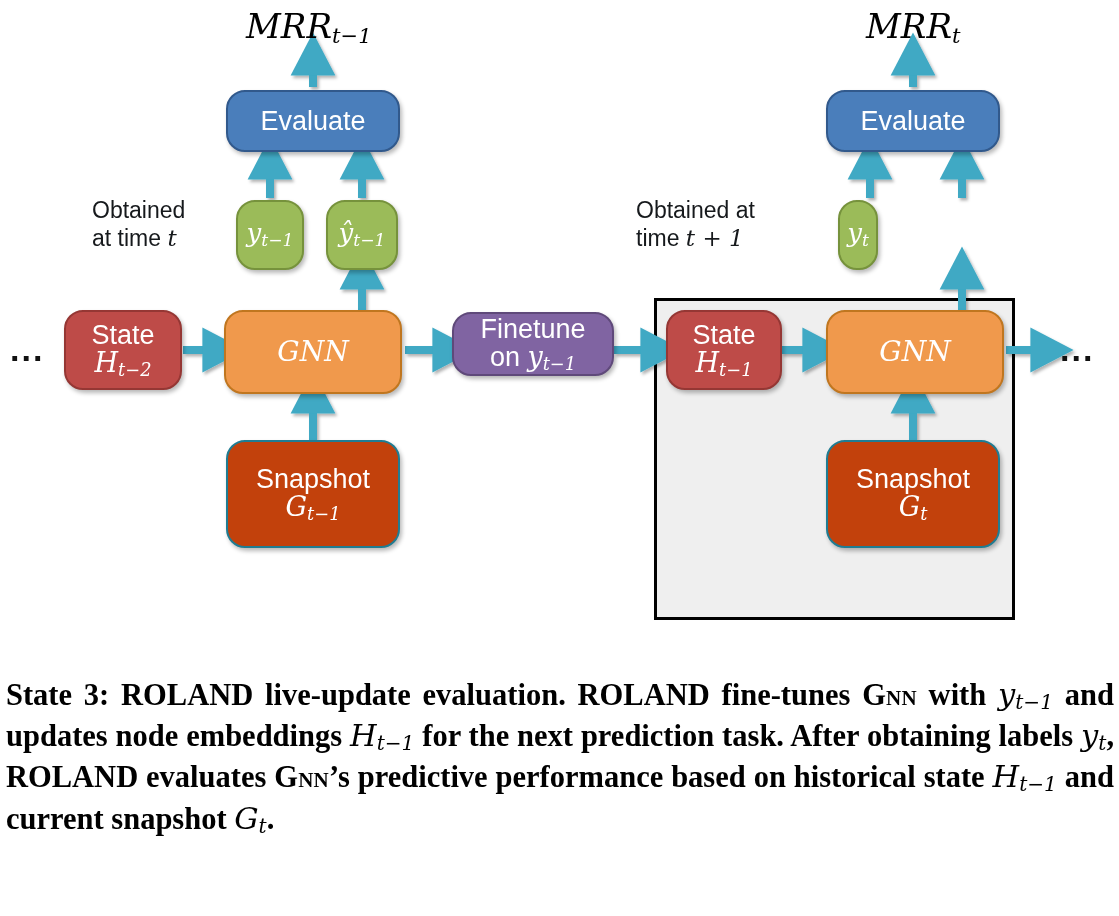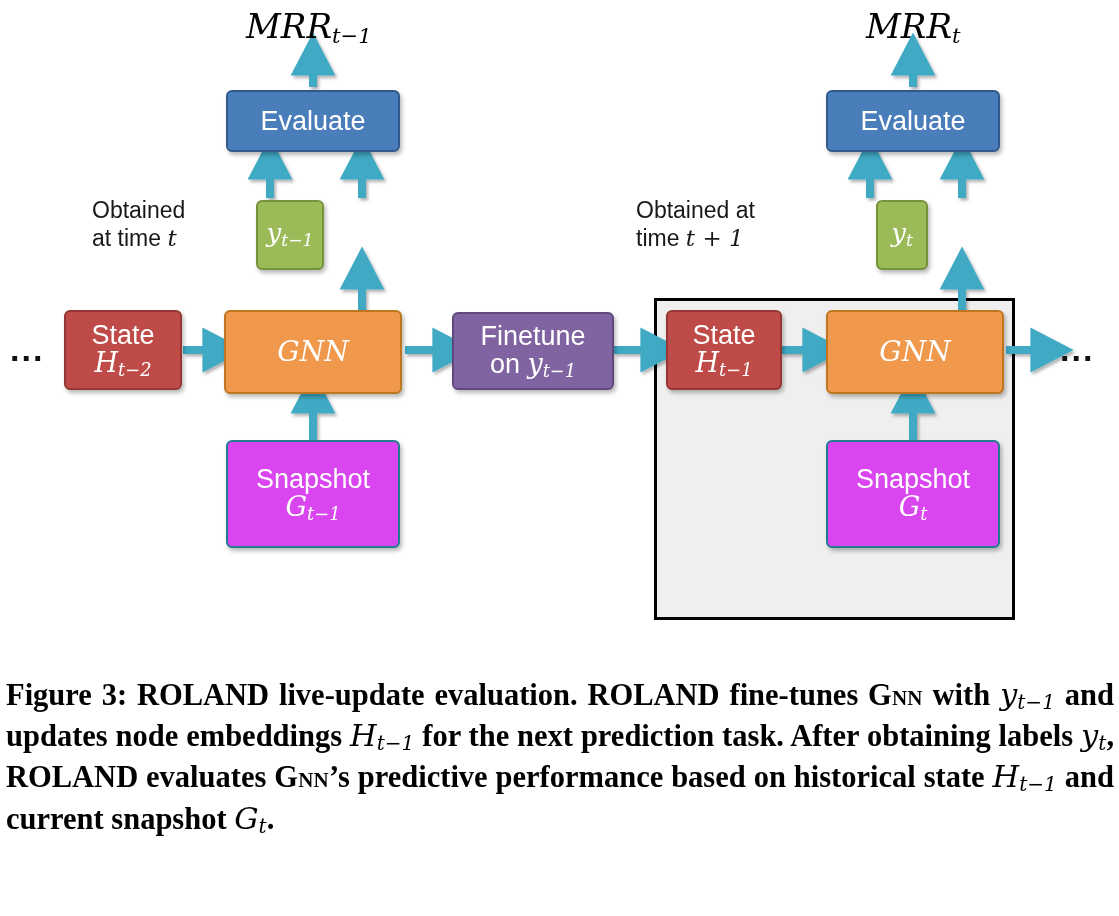--- a/index.html
+++ b/index.html
@@ -3,33 +3,33 @@
 <meta charset="utf-8">
 <style>
   html,body{margin:0;padding:0;background:#ffffff;}
   body{width:1119px;height:916px;position:relative;overflow:hidden;
        font-family:"Liberation Sans",sans-serif;}
 
   #figure{position:absolute;left:0;top:0;width:1119px;height:640px;}
   #caption-wrap{position:absolute;left:0;top:640px;width:1119px;height:276px;}
 
   
-  .box{position:absolute;box-sizing:border-box;border-radius:6px;
+  .box{position:absolute;box-sizing:border-box;border-radius:19px;
        display:flex;flex-direction:column;align-items:center;justify-content:center;
        color:#ffffff;text-align:center;line-height:1.04;
        box-shadow:2px 3px 4px rgba(0,0,0,0.28);}
   .box .ln{display:block;white-space:nowrap;}
 
   .blue  {background:#4A7EBB;border:2.5px solid #31598C;}
-  .green {background:#9BBB59;border:2.5px solid #76923C;margin-left:20px;}
+  .green {background:#9BBB59;border:2.5px solid #76923C;}
   .red   {background:#BE4B48;border:2.5px solid #953734;}
   .orange{background:#F0A martin;}
   .orange{background:#F0994C;border:2.5px solid #C0761F;}
   .purple{background:#8064A2;border:2.5px solid #5F497A;}
-  .teal  {background:#d946ef;border:2.5px solid #1F7C92;}
+  .teal  {background:#c2410c;border:2.5px solid #1F7C92;}
 
   .fs-reg{font-size:27px;}
   .fs-sub{font-size:26px;}
 
   
   .mv{font-family:"DejaVu Serif","Liberation Serif",serif;font-style:italic;}
   .mv sub{font-size:0.66em;font-style:italic;vertical-align:-0.22em;}
 
   
   .lbl{position:absolute;color:#16191c;font-size:23px;line-height:1.22;
@@ -109,31 +109,34 @@
 
   <div class="lbl" style="left:92px;top:196px;">
     <div>Obtained</div>
     <div><span>at time </span><span class="mv">t</span></div>
   </div>
 
   <div class="box green" style="left:236px;top:200px;width:68px;height:70px;">
     <span class="ln mv fs-sub"><span>y</span><sub>t−1</sub></span>
   </div>
 
+  <div class="box green" style="left:326px;top:200px;width:72px;height:70px;">
+    <span class="ln mv fs-sub"><span>ŷ</span><sub>t−1</sub></span>
+  </div>
 
   <div class="box red fs-reg" style="left:64px;top:310px;width:118px;height:80px;">
     <span class="ln">State</span>
     <span class="ln mv"><span>H</span><sub>t−2</sub></span>
   </div>
 
   <div class="box orange fs-reg" style="left:224px;top:310px;width:178px;height:84px;">
     <span class="ln mv" style="font-size:28px;">GNN</span>
   </div>
 
-  <div class="box purple fs-reg" style="left:452px;top:312px;width:162px;height:78px;">
+  <div class="box purple fs-reg" style="left:452px;top:312px;width:162px;height:64px;">
     <span class="ln">Finetune</span>
     <span class="ln"><span>on </span><span class="mv"><span>y</span><sub>t−1</sub></span></span>
   </div>
 
   <div class="box teal fs-reg" style="left:226px;top:440px;width:174px;height:108px;">
     <span class="ln">Snapshot</span>
     <span class="ln mv"><span>G</span><sub>t−1</sub></span>
   </div>
 
   <div class="dots" style="left:10px;top:332px;">...</div>
@@ -144,21 +147,21 @@
 
   <div class="box blue fs-reg" style="left:826px;top:90px;width:174px;height:62px;">
     <span class="ln">Evaluate</span>
   </div>
 
   <div class="lbl" style="left:636px;top:196px;">
     <div>Obtained at</div>
     <div><span>time </span><span class="mv">t + 1</span></div>
   </div>
 
-  <div class="box green" style="left:856px;top:200px;width:52px;height:70px;">
+  <div class="box green" style="left:838px;top:200px;width:40px;height:70px;">
     <span class="ln mv fs-sub"><span>y</span><sub>t</sub></span>
   </div>
 
 
   <div class="box red fs-reg" style="left:666px;top:310px;width:116px;height:80px;">
     <span class="ln">State</span>
     <span class="ln mv"><span>H</span><sub>t−1</sub></span>
   </div>
 
   <div class="box orange fs-reg" style="left:826px;top:310px;width:178px;height:84px;">
@@ -168,21 +171,21 @@
   <div class="box teal fs-reg" style="left:826px;top:440px;width:174px;height:108px;">
     <span class="ln">Snapshot</span>
     <span class="ln mv"><span>G</span><sub>t</sub></span>
   </div>
 
   <div class="dots" style="left:1060px;top:332px;">...</div>
 </div>
 
 <div id="caption-wrap">
   <p id="caption">
-    <span>Figure 3:</span>
+    <span>State 3:</span>
     ROLAND&nbsp;live-update evaluation. ROLAND fine-tunes <span class="sc">Gnn</span> with
     <span class="mv">y<sub>t−1</sub></span> and updates node embeddings
     <span class="mv">H<sub>t−1</sub></span> for the next prediction task. After obtaining labels
     <span class="mv">y<sub>t</sub></span>, ROLAND evaluates <span class="sc">Gnn</span>’s
     predictive performance based on historical state
     <span class="mv">H<sub>t−1</sub></span> and current snapshot
     <span class="mv">G<sub>t</sub></span>.
   </p>
 </div>
 

